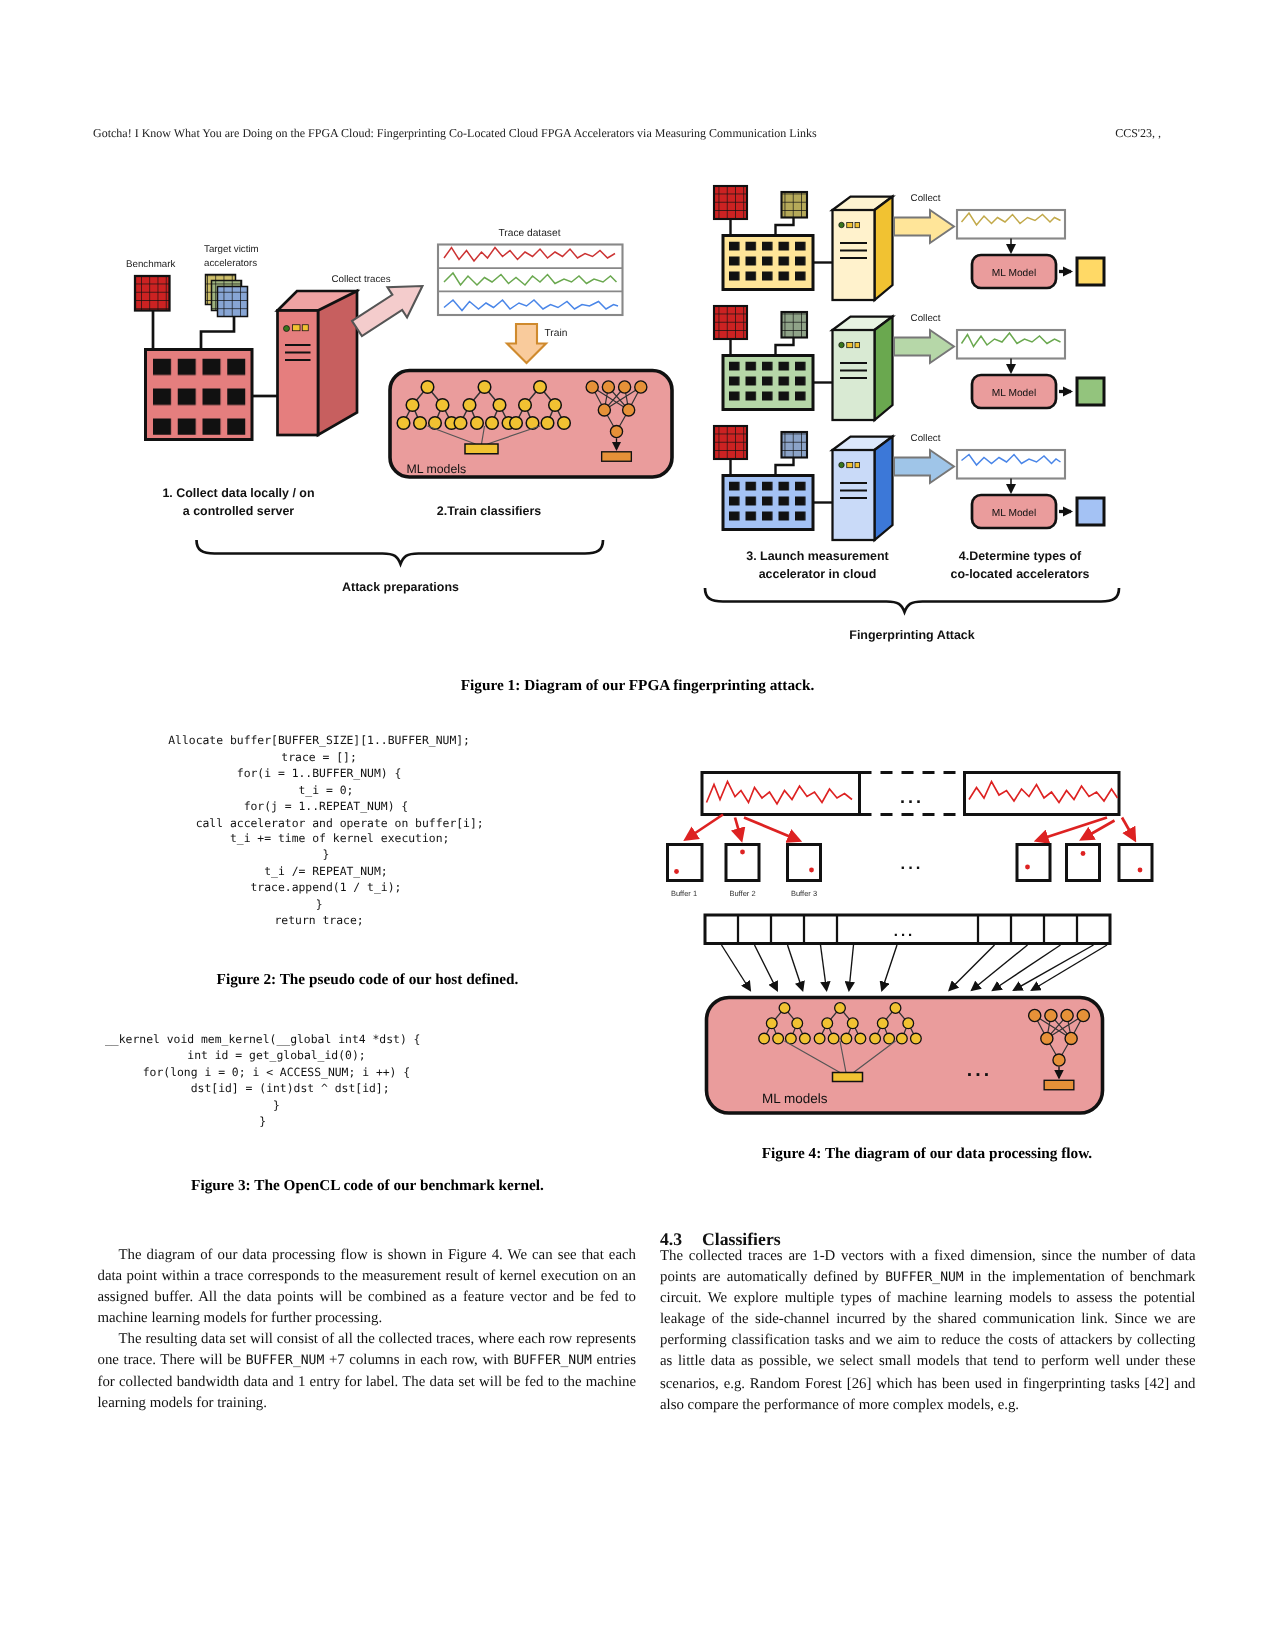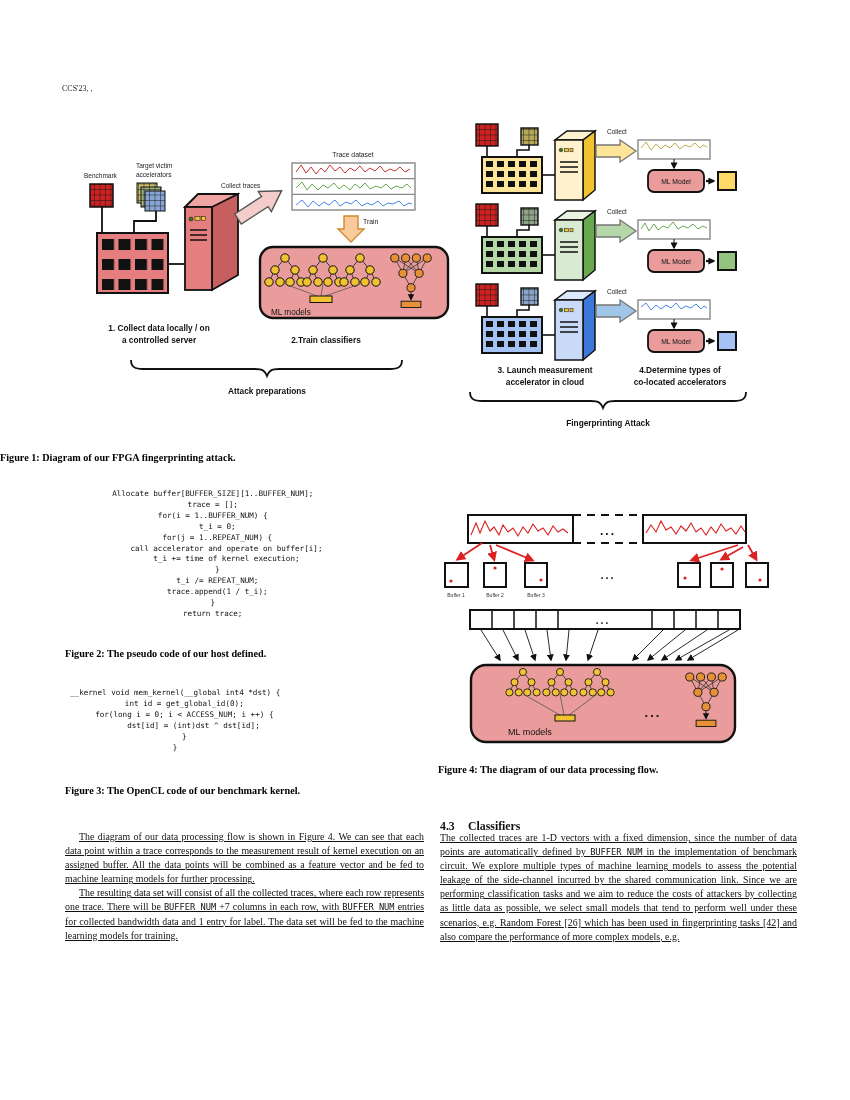--- a/index.html
+++ b/index.html
@@ -1,36 +1,37 @@
 <!DOCTYPE html>
 <html><head>
 <meta charset="utf-8">
 <style>
   html,body{margin:0;padding:0;background:#ffffff;}
   body{width:850px;height:1100px;position:relative;font-family:"Liberation Serif",serif;color:#111;}
   .abs{position:absolute;}
   .header{left:62px;top:84px;width:712px;display:flex;justify-content:space-between;font-size:8px;color:#222;white-space:nowrap;}
-  .caption{font-weight:bold;font-size:10.2px;text-align:left;color:#000;}
+  .caption{font-weight:bold;font-size:10.2px;text-align:center;color:#000;}
   .codeblock{font-family:"DejaVu Sans Mono",monospace;font-size:7.6px;line-height:10.9px;white-space:pre;color:#111;text-align:center;}
-  .body-text{font-size:9.9px;line-height:14.1px;text-align:justify;text-decoration:underline;}
+  .body-text{font-size:9.9px;line-height:14.1px;text-align:justify;}
   .body-text p{margin:0;text-indent:14px;}
   .mono{font-family:"DejaVu Sans Mono",monospace;font-size:8.7px;}
   .heading{font-weight:bold;font-size:11.8px;margin-top:11px;}
   .heading .num{display:inline-block;width:28px;}
   svg text{font-family:"Liberation Sans",sans-serif;}
   .flabel{font-size:6.8px;fill:#222;}
   .fsmall{font-size:6.5px;fill:#222;}
   .fbold{font-weight:bold;font-size:8.3px;fill:#111;}
   .ftiny{font-size:5px;fill:#333;}
   .dots{font-weight:bold;letter-spacing:2px;fill:#111;}
 </style>
 </head>
 <body>
 
 <div class="abs header">
+  <span>Gotcha! I Know What You are Doing on the FPGA Cloud: Fingerprinting Co-Located Cloud FPGA Accelerators via Measuring Communication Links</span>
   <span>CCS'23, ,</span>
 </div>
 
 <svg class="abs" style="left:72px;top:112px" width="708" height="340" viewBox="0 0 708 340">
   <defs>
     <marker id="mB" viewBox="0 0 10 10" refX="8" refY="5" markerWidth="7" markerHeight="7" orient="auto" markerUnits="userSpaceOnUse">
       <path d="M0,0L10,5L0,10z" fill="#111"></path>
     </marker>
     <marker id="mR" viewBox="0 0 10 10" refX="7" refY="5" markerWidth="10" markerHeight="10" orient="auto" markerUnits="userSpaceOnUse">
       <path d="M0,0L10,5L0,10z" fill="#dd2222"></path>

